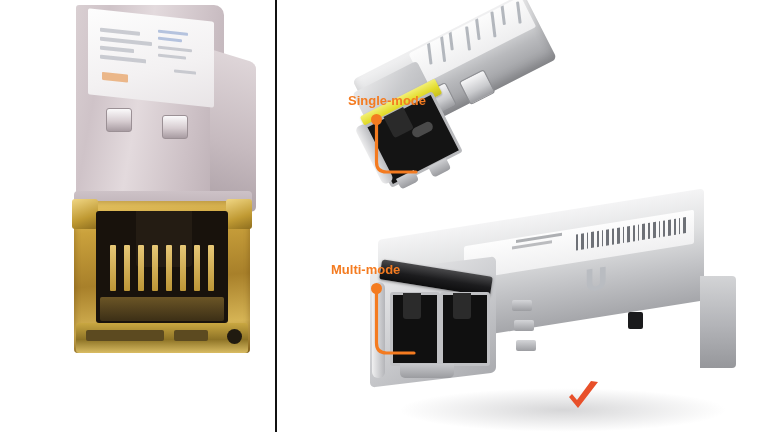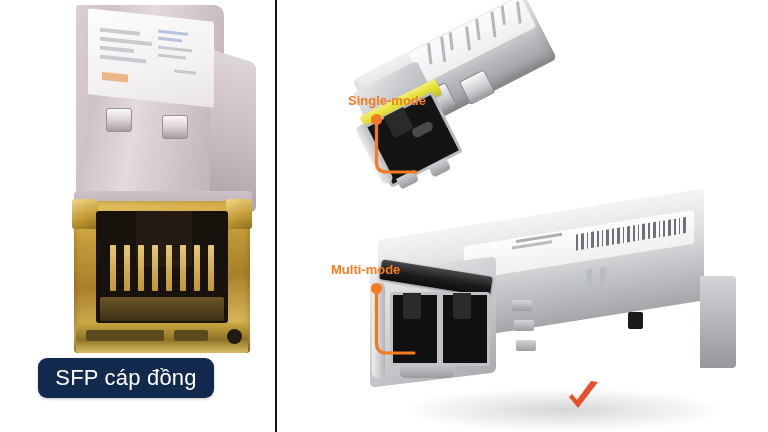--- a/index.html
+++ b/index.html
@@ -525,23 +525,20 @@
   </div>
 
   <div>
     <div class="callout" style="left:331px; top:262px; font-size:13px;">Multi-mode</div>
     <div class="callout-dot" style="left:371px; top:283px;"></div>
     <svg class="callout-line" style="left:366px; top:289px;" width="52" height="72" viewBox="0 0 52 72">
       <path d="M10.5 2 L10.5 54 Q10.5 64 20.5 64 L48 64" fill="none" stroke="#f47b20" stroke-width="3.2" stroke-linecap="round"></path>
     </svg>
   </div>
 
-  <div class="badge" style="left:38px; top:358px; width:176px; height:40px; font-size:22px;">
-    <span>SFP cáp đồng</span>
-  </div>
 
 
   <div class="logo" style="left:566px; top:380px; font-size:27px;">
     <span class="logo-check">
       <svg width="34" height="32" viewBox="0 0 34 32">
         <path d="M2 17 L11 28 L31 2 L24 1 L10 20 L5 14 Z" fill="#e8502a"></path>
       </svg>
     </span>
   </div>
 

